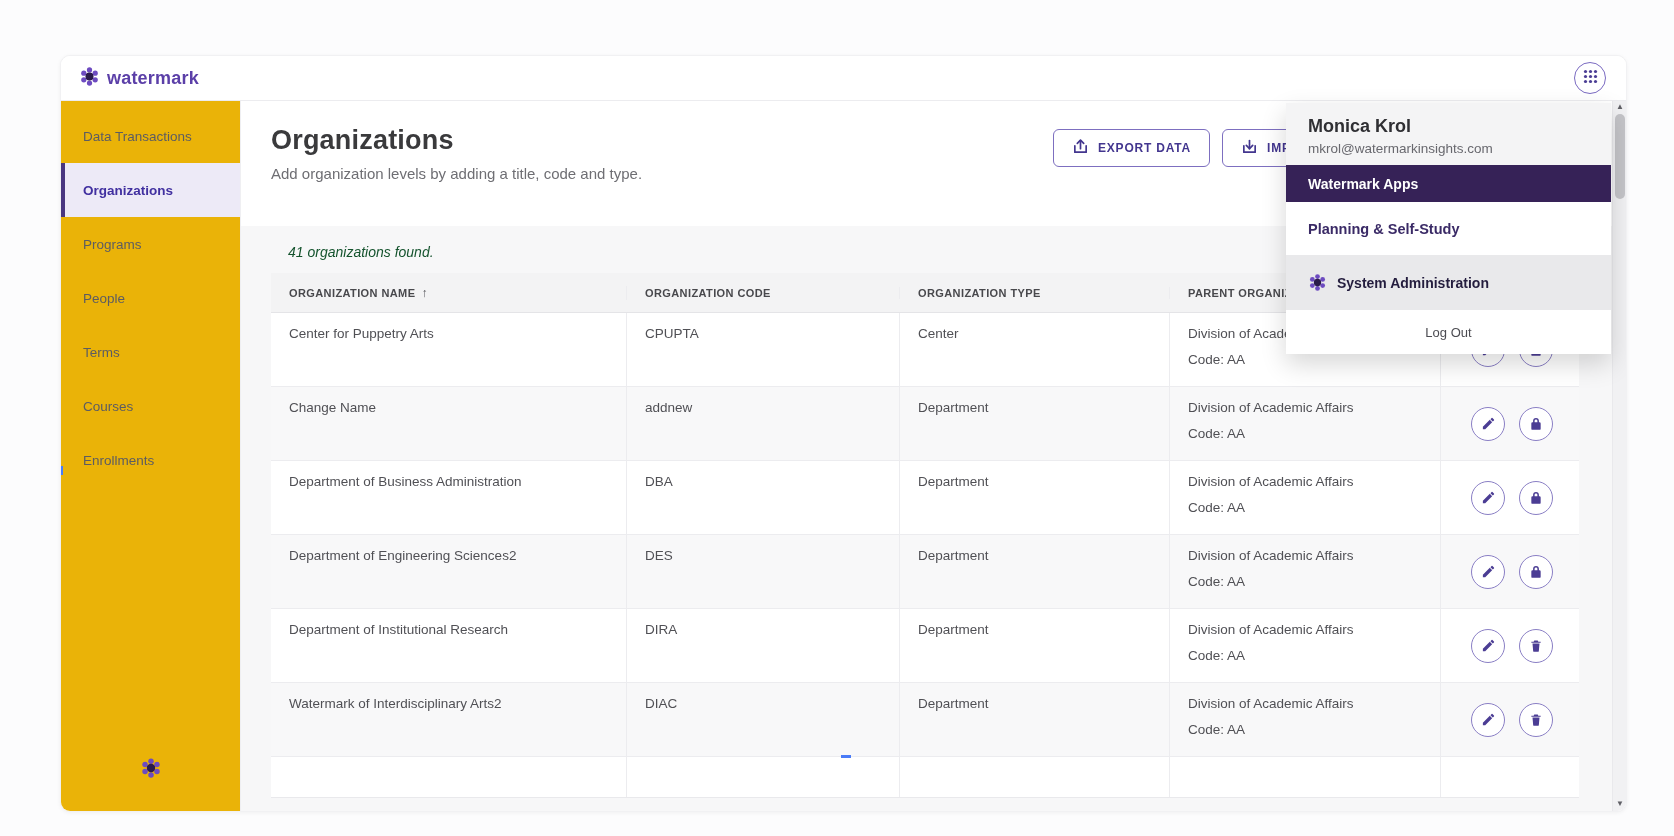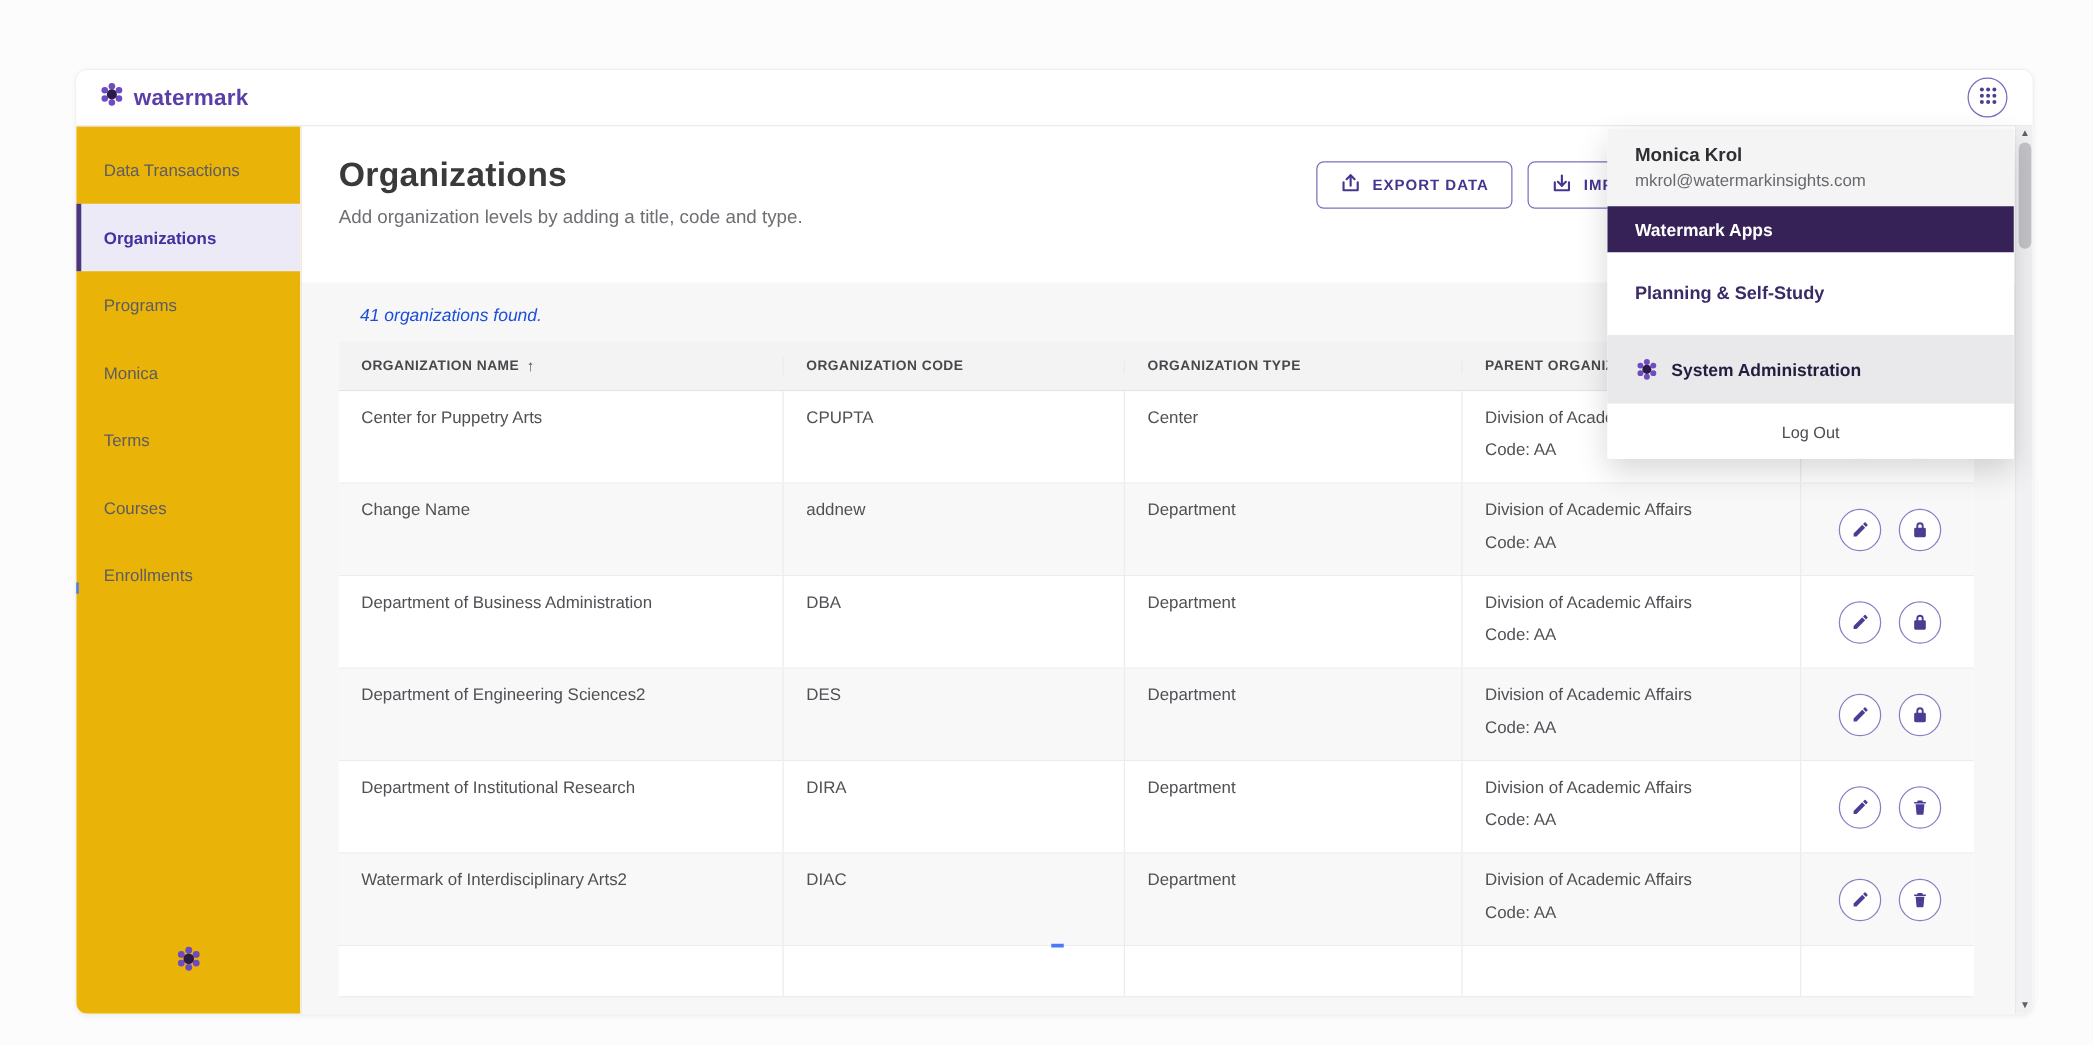--- a/index.html
+++ b/index.html
@@ -58,21 +58,21 @@
   .page-title { font-size:27px; font-weight:600; color:#3a3a3c; letter-spacing:.2px; }
   .page-subtitle { margin-top:9px; font-size:15px; color:#6e6e73; }
   .header-buttons { position:absolute; left:812px; top:28px; display:flex; gap:12px; }
   .btn-outline {
     height:38px; padding:0 18px; border:1.5px solid #7d6fc0; border-radius:6px;
     background:#fff; color:#43368f; font-size:12px; font-weight:bold; letter-spacing:.8px;
     display:flex; align-items:center; gap:9px; cursor:pointer; white-space:nowrap;
     font-family:"Liberation Sans","DejaVu Sans",sans-serif;
   }
   .content { padding:14px 0 0 30px; }
-  .results-summary { font-size:14px; font-style:italic; color:#1d4ed8; margin:4px 0 13px 17px; }
+  .results-summary { font-size:14px; font-style:italic; color:#14532d; margin:4px 0 13px 17px; }
   
   .table { width:1308px; background:#fff; }
   .t-head {
     display:flex; height:40px; background:#f3f3f4; border-bottom:1px solid #e4e4e7;
     align-items:center;
   }
   .t-head .cell {
     font-size:11px; font-weight:bold; letter-spacing:.4px; color:#48484c;
     display:flex; align-items:center;
   }
@@ -106,25 +106,25 @@
   .sb-arrow { position:absolute; left:0; width:14px; height:13px; font-size:8px; color:#606066;
     display:flex; align-items:center; justify-content:center; cursor:pointer; }
   .sb-up { top:1px; } .sb-down { bottom:1px; }
   .sb-thumb { position:absolute; left:2px; top:15px; width:10px; height:85px; background:#c4c4c8; border-radius:5px; cursor:pointer; }
   
   .dropdown {
     position:absolute; left:1225px; top:47px; width:325px; z-index:60;
     box-shadow:0 10px 24px rgba(0,0,0,.16); background:#fff;
   }
   .dd-user { height:62px; background:#f4f4f5; padding:13px 0 0 22px; }
-  .dd-name { font-size:15px; font-weight:bold; color:#2f2f33; }
+  .dd-name { font-size:18px; font-weight:bold; color:#2f2f33; }
   .dd-email { font-size:13.5px; color:#68686e; margin-top:4px; }
   .dd-band { height:37px; background:#362257; color:#fff; font-size:14px; font-weight:bold;
     display:flex; align-items:center; padding-left:22px; }
-  .dd-item { height:66px; background:#fff; display:flex; align-items:center; padding-left:22px;
+  .dd-item { height:53px; background:#fff; display:flex; align-items:center; padding-left:22px;
     font-size:14.5px; font-weight:bold; color:#3a2a66; cursor:pointer; }
   .dd-item.hover { height:55px; background:#e9e9eb; color:#241d3e; gap:10px; font-size:14px; }
   .dd-logout { height:44px; background:#fff; display:flex; align-items:center; justify-content:center;
     font-size:13px; color:#4c4c52; cursor:pointer; }
 </style>
 </head>
 <body>
 
 <div class="app">
 
@@ -186,21 +186,21 @@
 
     <div class="side-item active">
       <span>Organizations</span>
     </div>
 
     <div class="side-item">
       <span>Programs</span>
     </div>
 
     <div class="side-item">
-      <span>Monica</span>
+      <span>People</span>
     </div>
 
     <div class="side-item">
       <span>Terms</span>
     </div>
 
     <div class="side-item">
       <span>Courses</span>
     </div>
 

